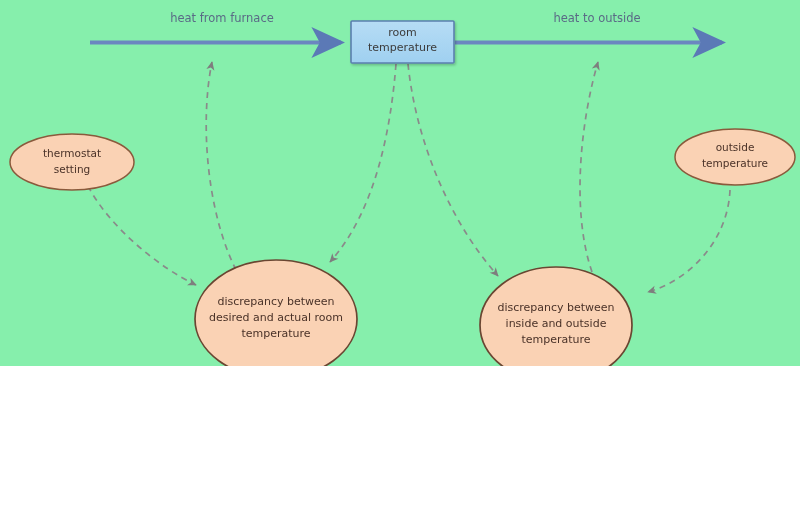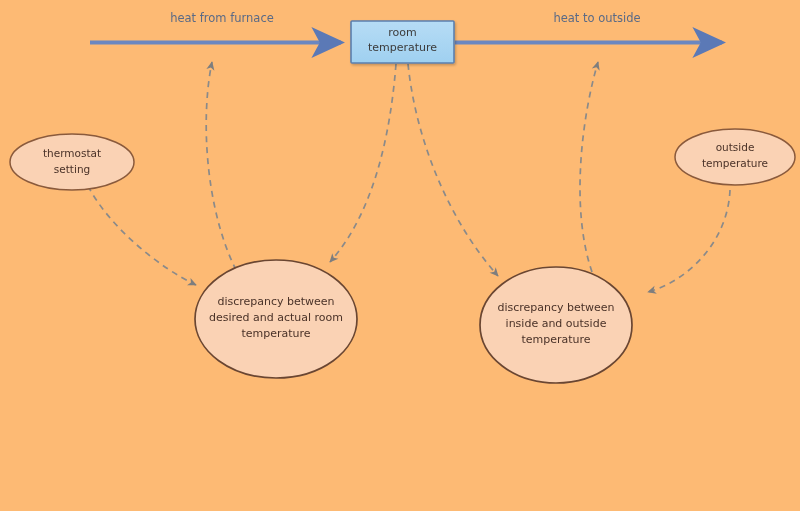--- a/index.html
+++ b/index.html
@@ -7,22 +7,22 @@
     margin: 0;
     padding: 0;
     background: #ffffff;
   }
   body {
     font-family: "DejaVu Sans", sans-serif;
   }
   #canvas {
     position: relative;
     width: 800px;
-    height: 511px;
-    background: #fdba74;
+    height: 366px;
+    background: #86efac;
     overflow: hidden;
   }
   #diagram-svg {
     position: absolute;
     left: 0;
     top: 0;
     width: 800px;
     height: 511px;
   }
   .flow-label {

